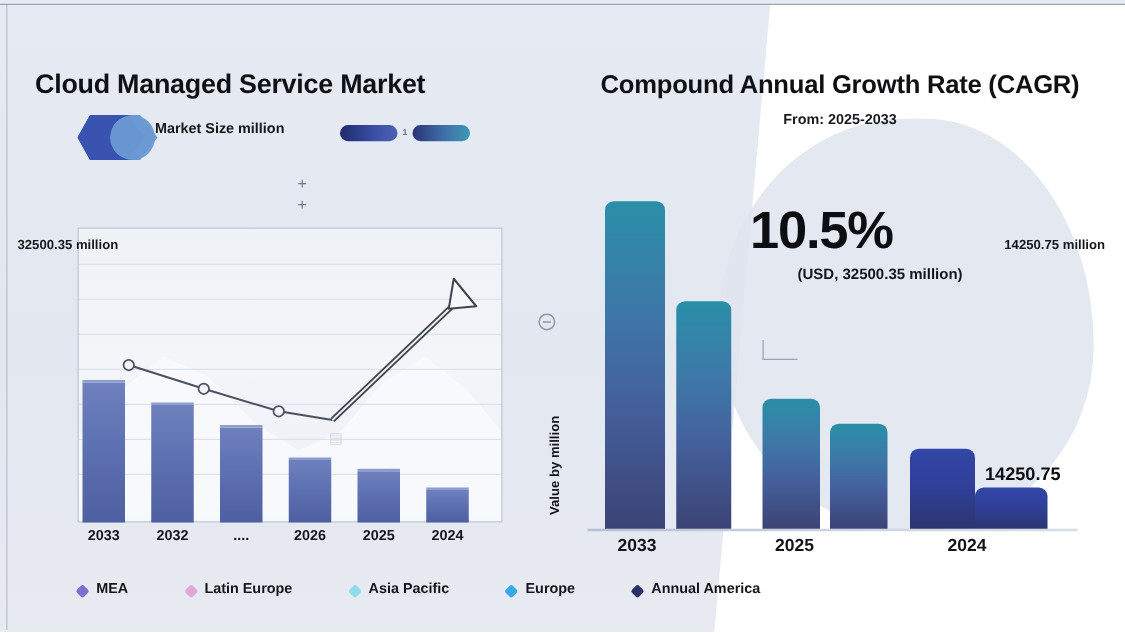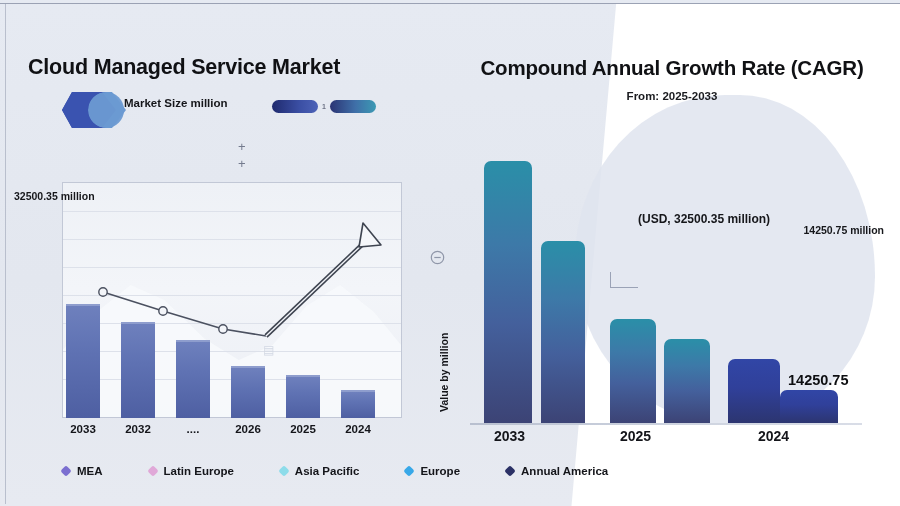--- a/index.html
+++ b/index.html
@@ -88,21 +88,21 @@
     clip-path: polygon(0 100%, 0 55%, 10% 30%, 20% 12%, 30% 22%, 42% 48%, 52% 62%,
                        62% 52%, 72% 26%, 82% 12%, 92% 30%, 100% 52%, 100% 100%);
   }
   .lc-grid { position: absolute; left: 0; right: 0; height: 1px; background: #dde1ea; }
   .lc-val-left {
     position: absolute; left: 14px; top: 190px;
     font-size: 10.5px; font-weight: bold; color: #16171b;
   }
   .lc-val-right {
     position: absolute; right: 16px; top: 190px;
-    font-size: 10.5px; font-weight: bold; color: #16171b; margin-top: 34px;
+    font-size: 10.5px; font-weight: bold; color: #16171b;
   }
   .lc-bars {
     position: absolute; left: 66px; top: 190px; width: 340px; height: 228px;
     display: flex; align-items: flex-end; gap: 21px;
   }
   .lc-bar {
     width: 34px;
     background: linear-gradient(180deg, #6e80bd 0%, #5f72b3 40%, #4e5fa2 100%);
     border-top: 2px solid #8e9dcd;
   }
@@ -155,21 +155,21 @@
   .rc-tick-mark {
     position: absolute; left: 610px; top: 272px;
     width: 28px; height: 16px;
     border-left: 1px solid #9aa2b6; border-bottom: 1px solid #9aa2b6;
   }
   
   .legend {
     position: absolute; left: 62px; top: 465px;
     display: flex; align-items: center; gap: 46px;
   }
-  .legend-item { display: flex; align-items: center; gap: 7px; }
+  .legend-item { display: flex; align-items: flex-end; gap: 7px; }
   .legend-dot {
     width: 8px; height: 8px;
     transform: rotate(45deg); border-radius: 2px;
   }
   .legend-label { font-size: 11.5px; font-weight: bold; color: #14151a; }
 </style>
 </head>
 <body>
 
 <div id="root">
@@ -282,20 +282,21 @@
   </div>
 
   <div class="rc-tick-mark"></div>
 
   <div class="rc-xaxis">
     <span style="left:24px;">2033</span>
     <span style="left:150px;">2025</span>
     <span style="left:288px;">2024</span>
   </div>
 
+  <div class="rc-cagr">10.5%</div>
   <div class="rc-cagr-sub">(USD, 32500.35 million)</div>
   <div class="rc-datalabel">14250.75</div>
 
   <div class="legend">
     <div class="legend-item">
       <span class="legend-dot" style="background:#7b6fd0"></span>
       <span class="legend-label">MEA</span>
     </div>
     <div class="legend-item">
       <span class="legend-dot" style="background:#e0a8d8"></span>

